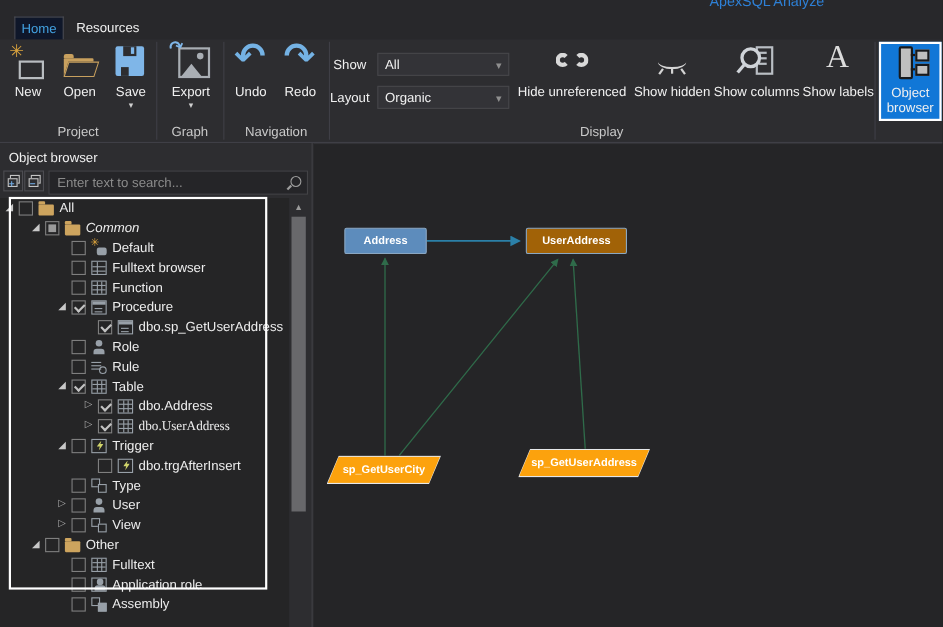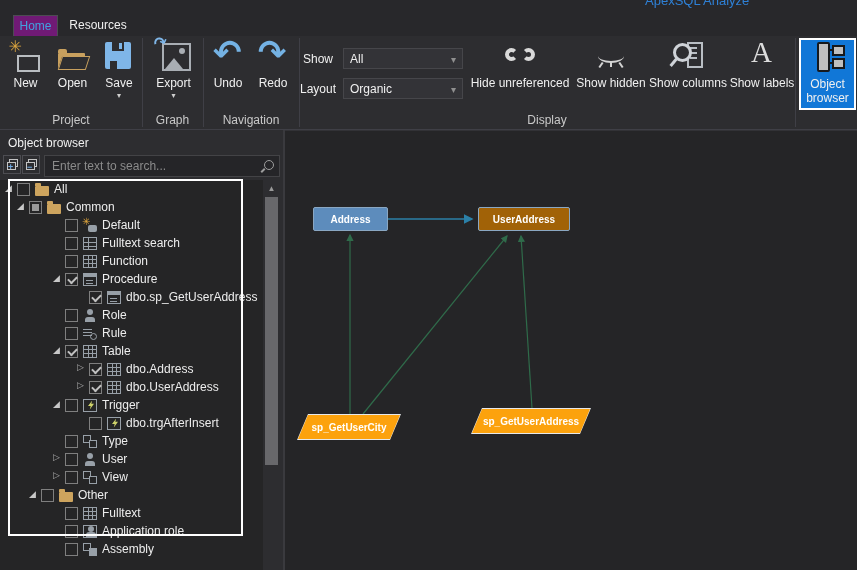--- a/index.html
+++ b/index.html
@@ -3,21 +3,21 @@
 <meta charset="utf-8">
 <style>
   html,body{margin:0;padding:0;background:#1e1e1e;}
   #app{position:relative;width:857px;height:570px;overflow:hidden;background:#2d2d30;
        font-family:"Liberation Sans","DejaVu Sans",sans-serif;font-size:12px;color:#f0f0f0;
        -webkit-font-smoothing:antialiased;}
   
   #tabstrip{position:absolute;left:0;top:0;width:857px;height:36px;background:#28282b;}
   #app-title{position:absolute;left:645px;top:-7px;color:#2e80d6;font-size:13px;white-space:nowrap;}
   .tab{position:absolute;top:15px;height:21px;line-height:21px;text-align:center;box-sizing:border-box;}
-  .tab.active{left:13px;width:45px;color:#42a1e0;background:#701a75;border:1px solid #4c4c52;border-bottom:none;}
+  .tab.active{left:13px;width:45px;color:#42a1e0;background:#0f172a;border:1px solid #4c4c52;border-bottom:none;}
   .tab.inactive{left:63px;width:70px;color:#f0f0f0;}
   
   #ribbon{position:absolute;left:0;top:36px;width:857px;height:93px;background:#2d2d30;border-bottom:1px solid #3f3f46;}
   .rsep{position:absolute;top:2px;height:89px;width:1px;background:#3f3f46;}
   .rgroup-label{position:absolute;bottom:1px;height:15px;text-align:center;color:#c9c9c9;font-size:12px;}
   .rbtn{position:absolute;top:3px;height:72px;display:flex;flex-direction:column;align-items:center;cursor:pointer;box-sizing:border-box;}
   .rbtn .rlabel{margin-top:1px;color:#f0f0f0;font-size:12px;white-space:nowrap;line-height:14px;text-align:center;}
   .rbtn .caret{color:#cfcfcf;font-size:8px;line-height:8px;margin-top:2px;}
   .rbi{position:relative;width:34px;height:36px;flex:none;}
   
@@ -255,37 +255,37 @@
       <span class="mag"></span>
     </div>
 
     <div id="tree">
         <div class="tree-row" style="padding-left: 4px;">
     <span class="arrow expanded"></span>
     <span class="cb off"></span>
     <span class="ti ti-folder"></span>
     <span class="lbl">All</span>
   </div>
-        <div class="tree-row" style="padding-left: 16px;">
+        <div class="tree-row" style="padding-left: 28px; font-style: italic;">
     <span class="arrow expanded"></span>
     <span class="cb mixed"></span>
     <span class="ti ti-folder"></span>
     <span class="lbl">Common</span>
   </div>
         <div class="tree-row" style="padding-left: 52px;">
     <span class="arrow"></span>
     <span class="cb off"></span>
     <span class="ti ti-default"></span>
     <span class="lbl">Default</span>
   </div>
         <div class="tree-row" style="padding-left: 52px;">
     <span class="arrow"></span>
     <span class="cb off"></span>
     <span class="ti ti-catalog"></span>
-    <span class="lbl">Fulltext search</span>
+    <span class="lbl">Fulltext browser</span>
   </div>
         <div class="tree-row" style="padding-left: 52px;">
     <span class="arrow"></span>
     <span class="cb off"></span>
     <span class="ti ti-function"></span>
     <span class="lbl">Function</span>
   </div>
         <div class="tree-row" style="padding-left: 52px;">
     <span class="arrow expanded"></span>
     <span class="cb on"></span>
@@ -315,21 +315,21 @@
     <span class="cb on"></span>
     <span class="ti ti-table"></span>
     <span class="lbl">Table</span>
   </div>
         <div class="tree-row" style="padding-left: 76px;">
     <span class="arrow collapsed"></span>
     <span class="cb on"></span>
     <span class="ti ti-table"></span>
     <span class="lbl">dbo.Address</span>
   </div>
-        <div class="tree-row" style="padding-left: 76px;">
+        <div class="tree-row" style="padding-left: 76px; font-family: Liberation Serif, serif;">
     <span class="arrow collapsed"></span>
     <span class="cb on"></span>
     <span class="ti ti-table"></span>
     <span class="lbl">dbo.UserAddress</span>
   </div>
         <div class="tree-row" style="padding-left: 52px;">
     <span class="arrow expanded"></span>
     <span class="cb off"></span>
     <span class="ti ti-trigger"></span>
     <span class="lbl">Trigger</span>

